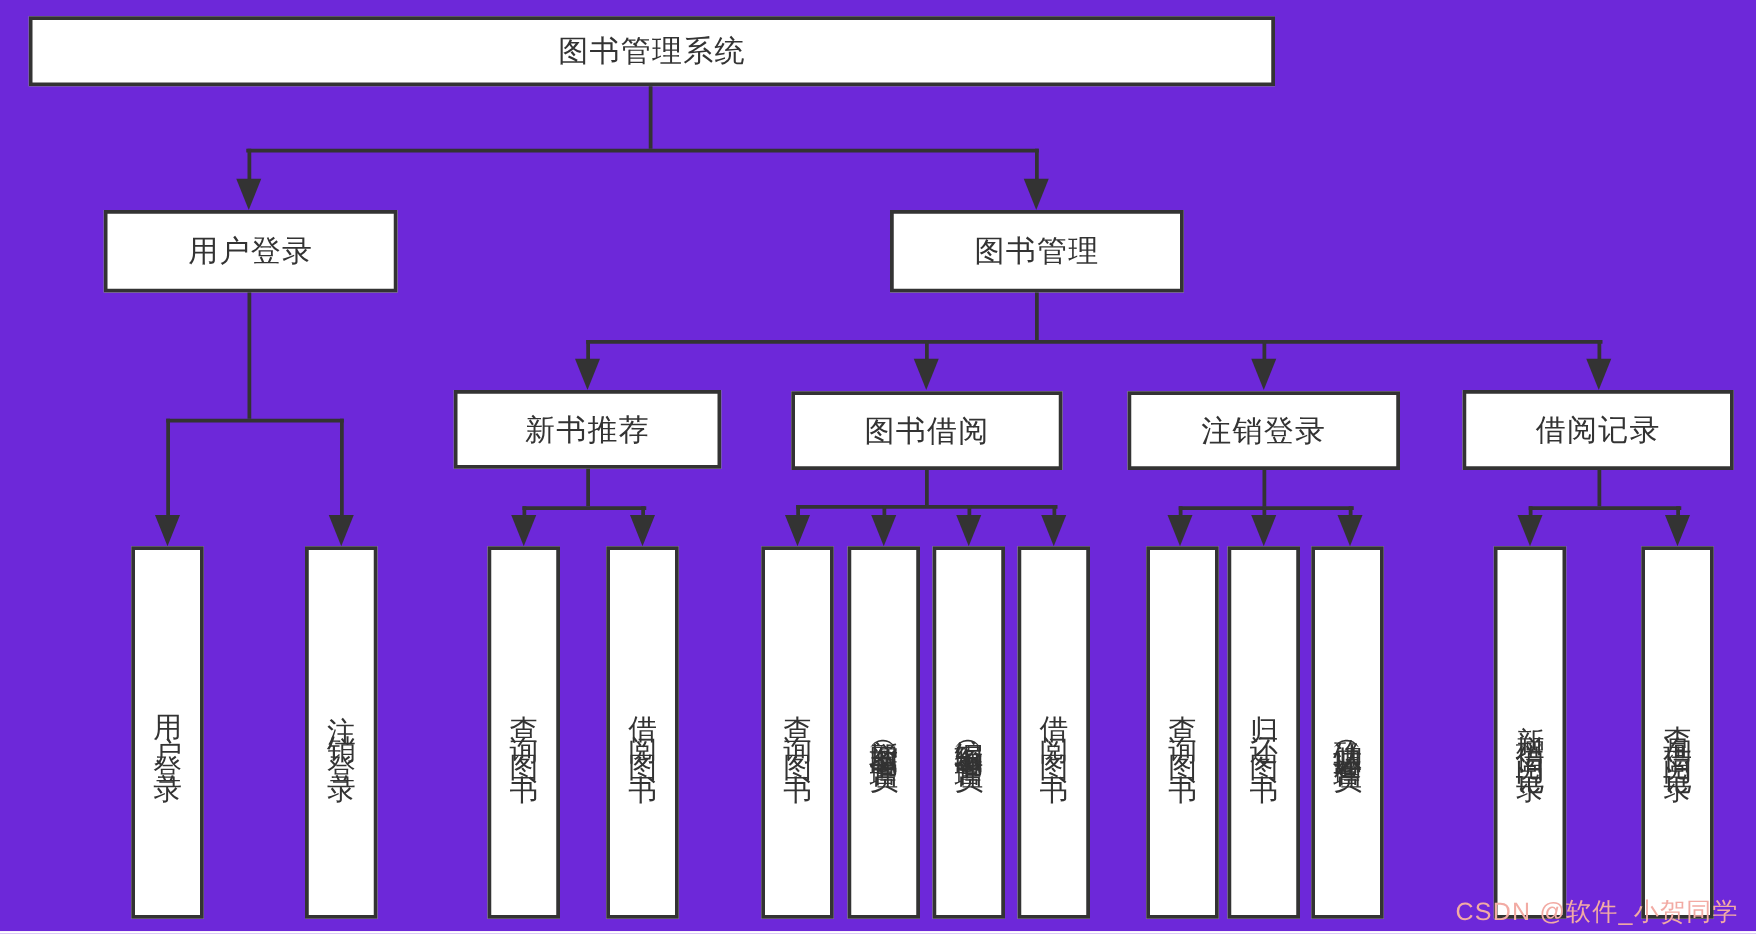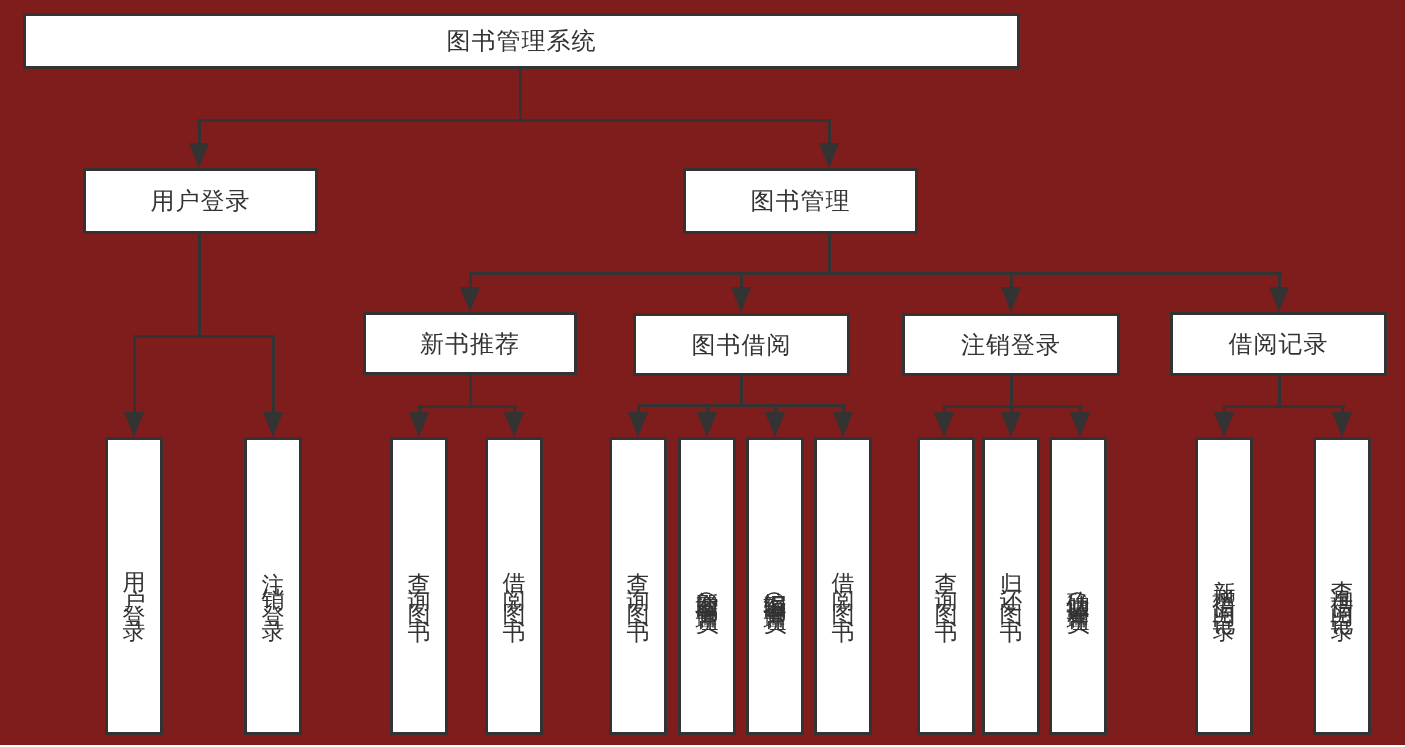--- a/index.html
+++ b/index.html
@@ -1,20 +1,20 @@
 <!DOCTYPE html>
 <html><head>
 <meta charset="utf-8">
 <style>
   html,body { margin:0; padding:0; background:#ffffff; }
   .canvas {
     position: relative;
     width: 1405px;
     height: 745px;
-    background: #7f1d1d;
+    background: #6d28d9;
     font-family: "Liberation Sans", sans-serif;
     color: #333333;
     overflow: hidden;
   }
   .node {
     position: absolute;
     box-sizing: border-box;
     border: 3px solid #333333;
     background: #ffffff;
     display: flex;
@@ -78,21 +78,21 @@
   <div class="vline" style="left:519px; top:69px; height:50px;"></div>
   <div class="hline" style="left:197px; top:119px; width:634px;"></div>
   <div class="vline" style="left:198px; top:119px; height:26px;"></div>
   <div class="arrowhead" style="left:189px; top:143px;"></div>
   <div class="vline" style="left:828px; top:119px; height:26px;"></div>
   <div class="arrowhead" style="left:819px; top:143px;"></div>
 
   <div class="node" style="left:83px; top:168px; width:235px; height:66px;">
     <span>用户登录</span>
   </div>
-  <div class="node" style="left:683px; top:168px; width:235px; height:66px;">
+  <div class="node" style="left:712px; top:168px; width:235px; height:66px;">
     <span>图书管理</span>
   </div>
 
   <div class="vline" style="left:198px; top:234px; height:101px;"></div>
   <div class="hline" style="left:133px; top:335px; width:142px;"></div>
   <div class="vline" style="left:133px; top:335px; height:78px;"></div>
   <div class="arrowhead" style="left:124px; top:412px;"></div>
   <div class="vline" style="left:272px; top:335px; height:78px;"></div>
   <div class="arrowhead" style="left:263px; top:412px;"></div>
 
@@ -191,14 +191,15 @@
     <span class="vlabel sp-tight">确认归还（管理员）</span>
   </div>
 
   <div class="vnode" style="left:1195px;">
     <span class="vlabel sp-mid">新增借阅记录</span>
   </div>
   <div class="vnode" style="left:1313px;">
     <span class="vlabel sp-mid">查询借阅记录</span>
   </div>
 
+  <div class="watermark">CSDN @软件_小贺同学</div>
 
 </div>
 
 </body></html>

